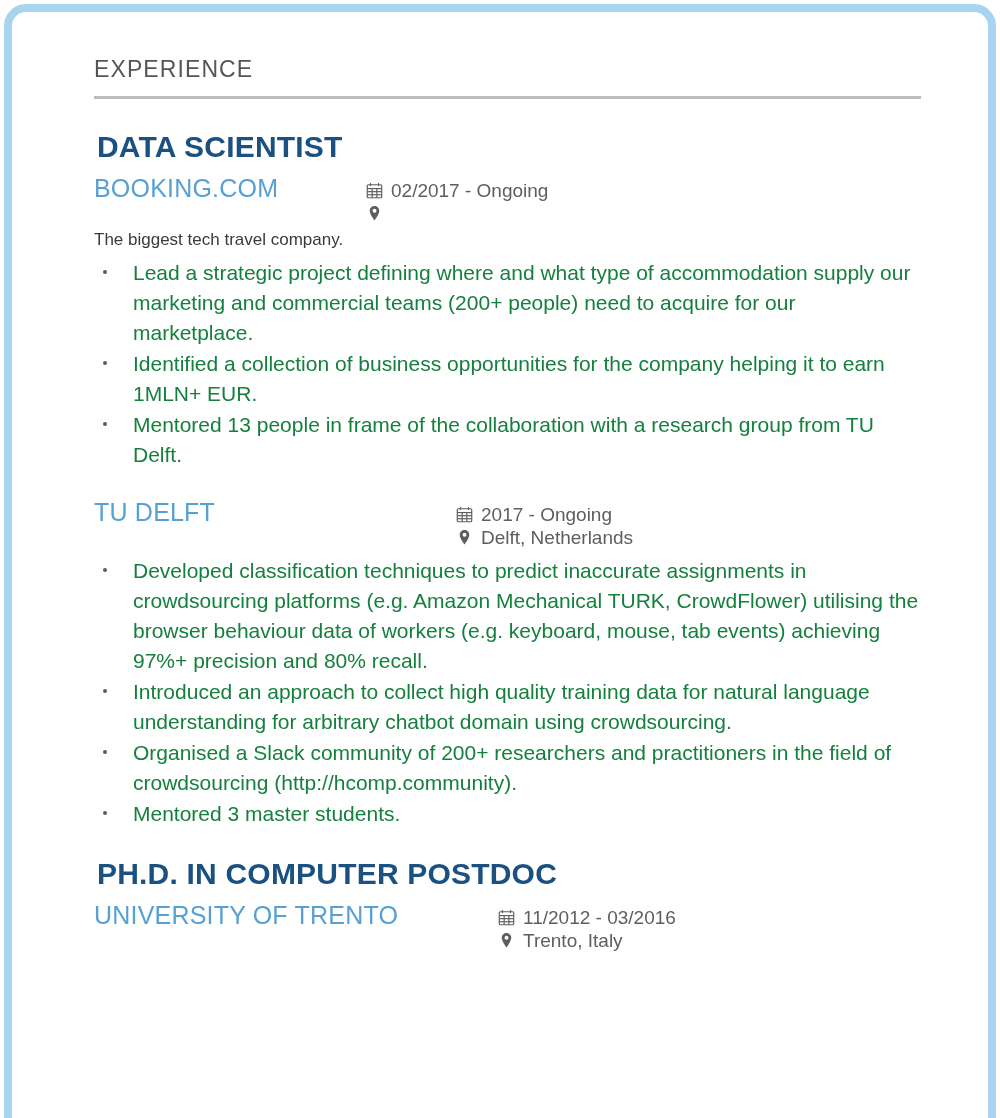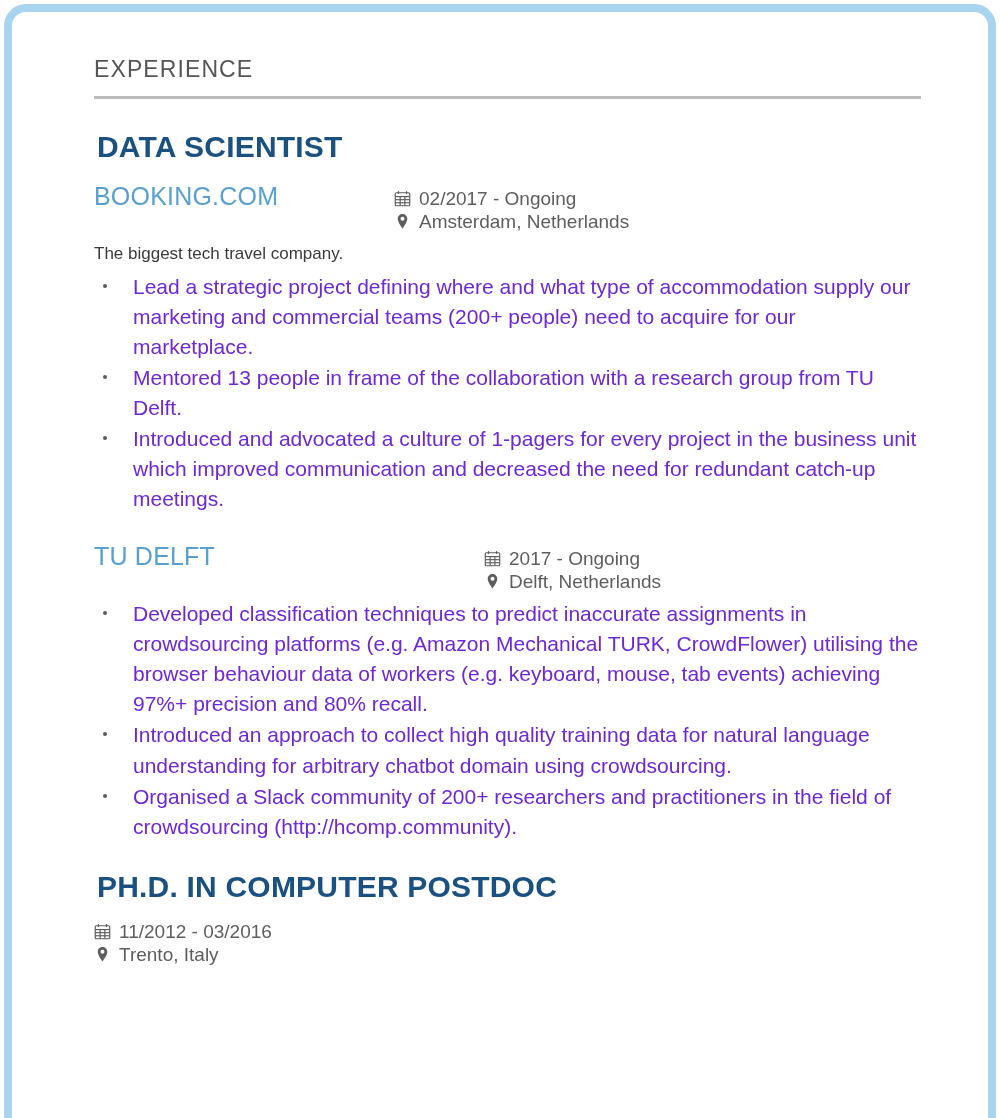--- a/index.html
+++ b/index.html
@@ -62,23 +62,22 @@
     font-weight: 700;
     color: #1a5180;
     letter-spacing: 0.2px;
     line-height: 1.18;
     margin: 3px;
   }
 
   .job-meta {
     display: flex;
     align-items: baseline;
-    margin-top: 17px;
+    margin-top: 9px;
     line-height: 1.2;
-    gap: 28px;
   }
   .company {
     font-size: 25px;
     color: #57a0d3;
     font-weight: 400;
     letter-spacing: 0.2px;
     white-space: nowrap;
   }
   .meta-group {
     display: flex;
@@ -121,21 +120,21 @@
   }
   ul.bullets {
     list-style: none;
     margin: 6px 0 0 0;
     padding: 0;
   }
   ul.bullets li {
     position: relative;
     padding-left: 39px;
     font-size: 21px;
-    color: #6d28d9;
+    color: #15803d;
     line-height: 1.43;
     margin-bottom: 1px;
   }
   ul.bullets li::before {
     content: "";
     position: absolute;
     left: 9px;
     top: 12px;
     width: 4px;
     height: 4px;
@@ -179,31 +178,30 @@
 
           <span class="gap2"></span>
 
           <span class="meta-item">
             <span class="ico">
               <svg viewBox="0 0 16 16" fill="#5e5e5e">
                 <path d="M8 0.9c-2.5 0-4.5 2-4.5 4.5 0 3.3 4.5 9.2 4.5 9.2s4.5-5.9 4.5-9.2c0-2.5-2-4.5-4.5-4.5z"></path>
                 <circle cx="8" cy="5.4" r="1.85" fill="#ffffff"></circle>
               </svg>
             </span>
-            <span class="mtext">Amsterdam, Netherlands</span>
           </span>
         </span>
       </div>
 
       <p class="tagline">The biggest tech travel company.</p>
 
       <ul class="bullets">
         <li>Lead a strategic project defining where and what type of accommodation supply our marketing and commercial teams (200+ people) need to acquire for our marketplace.</li>
+        <li>Identified a collection of business opportunities for the company helping it to earn 1MLN+ EUR.</li>
         <li>Mentored 13 people in frame of the collaboration with a research group from TU Delft.</li>
-        <li>Introduced and advocated a culture of 1-pagers for every project in the business unit which improved communication and decreased the need for redundant catch-up meetings.</li>
       </ul>
     </div>
 
     <div class="job">
 
       <div class="job-meta meta-pd">
         <span class="company">TU DELFT</span>
 
         <span class="meta-group">
           <span class="meta-item">
@@ -233,27 +231,29 @@
             </span>
             <span class="mtext">Delft, Netherlands</span>
           </span>
         </span>
       </div>
 
       <ul class="bullets">
         <li>Developed classification techniques to predict inaccurate assignments in crowdsourcing platforms (e.g. Amazon Mechanical TURK, CrowdFlower) utilising the browser behaviour data of workers (e.g. keyboard, mouse, tab events) achieving 97%+ precision and 80% recall.</li>
         <li>Introduced an approach to collect high quality training data for natural language understanding for arbitrary chatbot domain using crowdsourcing.</li>
         <li>Organised a Slack community of 200+ researchers and practitioners in the field of crowdsourcing (http://hcomp.community).</li>
+        <li>Mentored 3 master students.</li>
       </ul>
     </div>
 
     <div class="job">
       <h3 class="job-title">PH.D. IN COMPUTER POSTDOC</h3>
 
       <div class="job-meta meta-phd">
+        <span class="company">UNIVERSITY OF TRENTO</span>
 
         <span class="meta-group">
           <span class="meta-item">
             <span class="ico">
               <svg viewBox="0 0 16 16" fill="none" stroke="#5e5e5e" stroke-width="1.1">
                 <rect x="1.2" y="2.6" width="13.6" height="12.2" rx="1"></rect>
                 <line x1="1.2" y1="6.2" x2="14.8" y2="6.2"></line>
                 <line x1="4.2" y1="1" x2="4.2" y2="3.8"></line>
                 <line x1="11.8" y1="1" x2="11.8" y2="3.8"></line>
                 <line x1="5.8" y1="6.2" x2="5.8" y2="14.8"></line>

